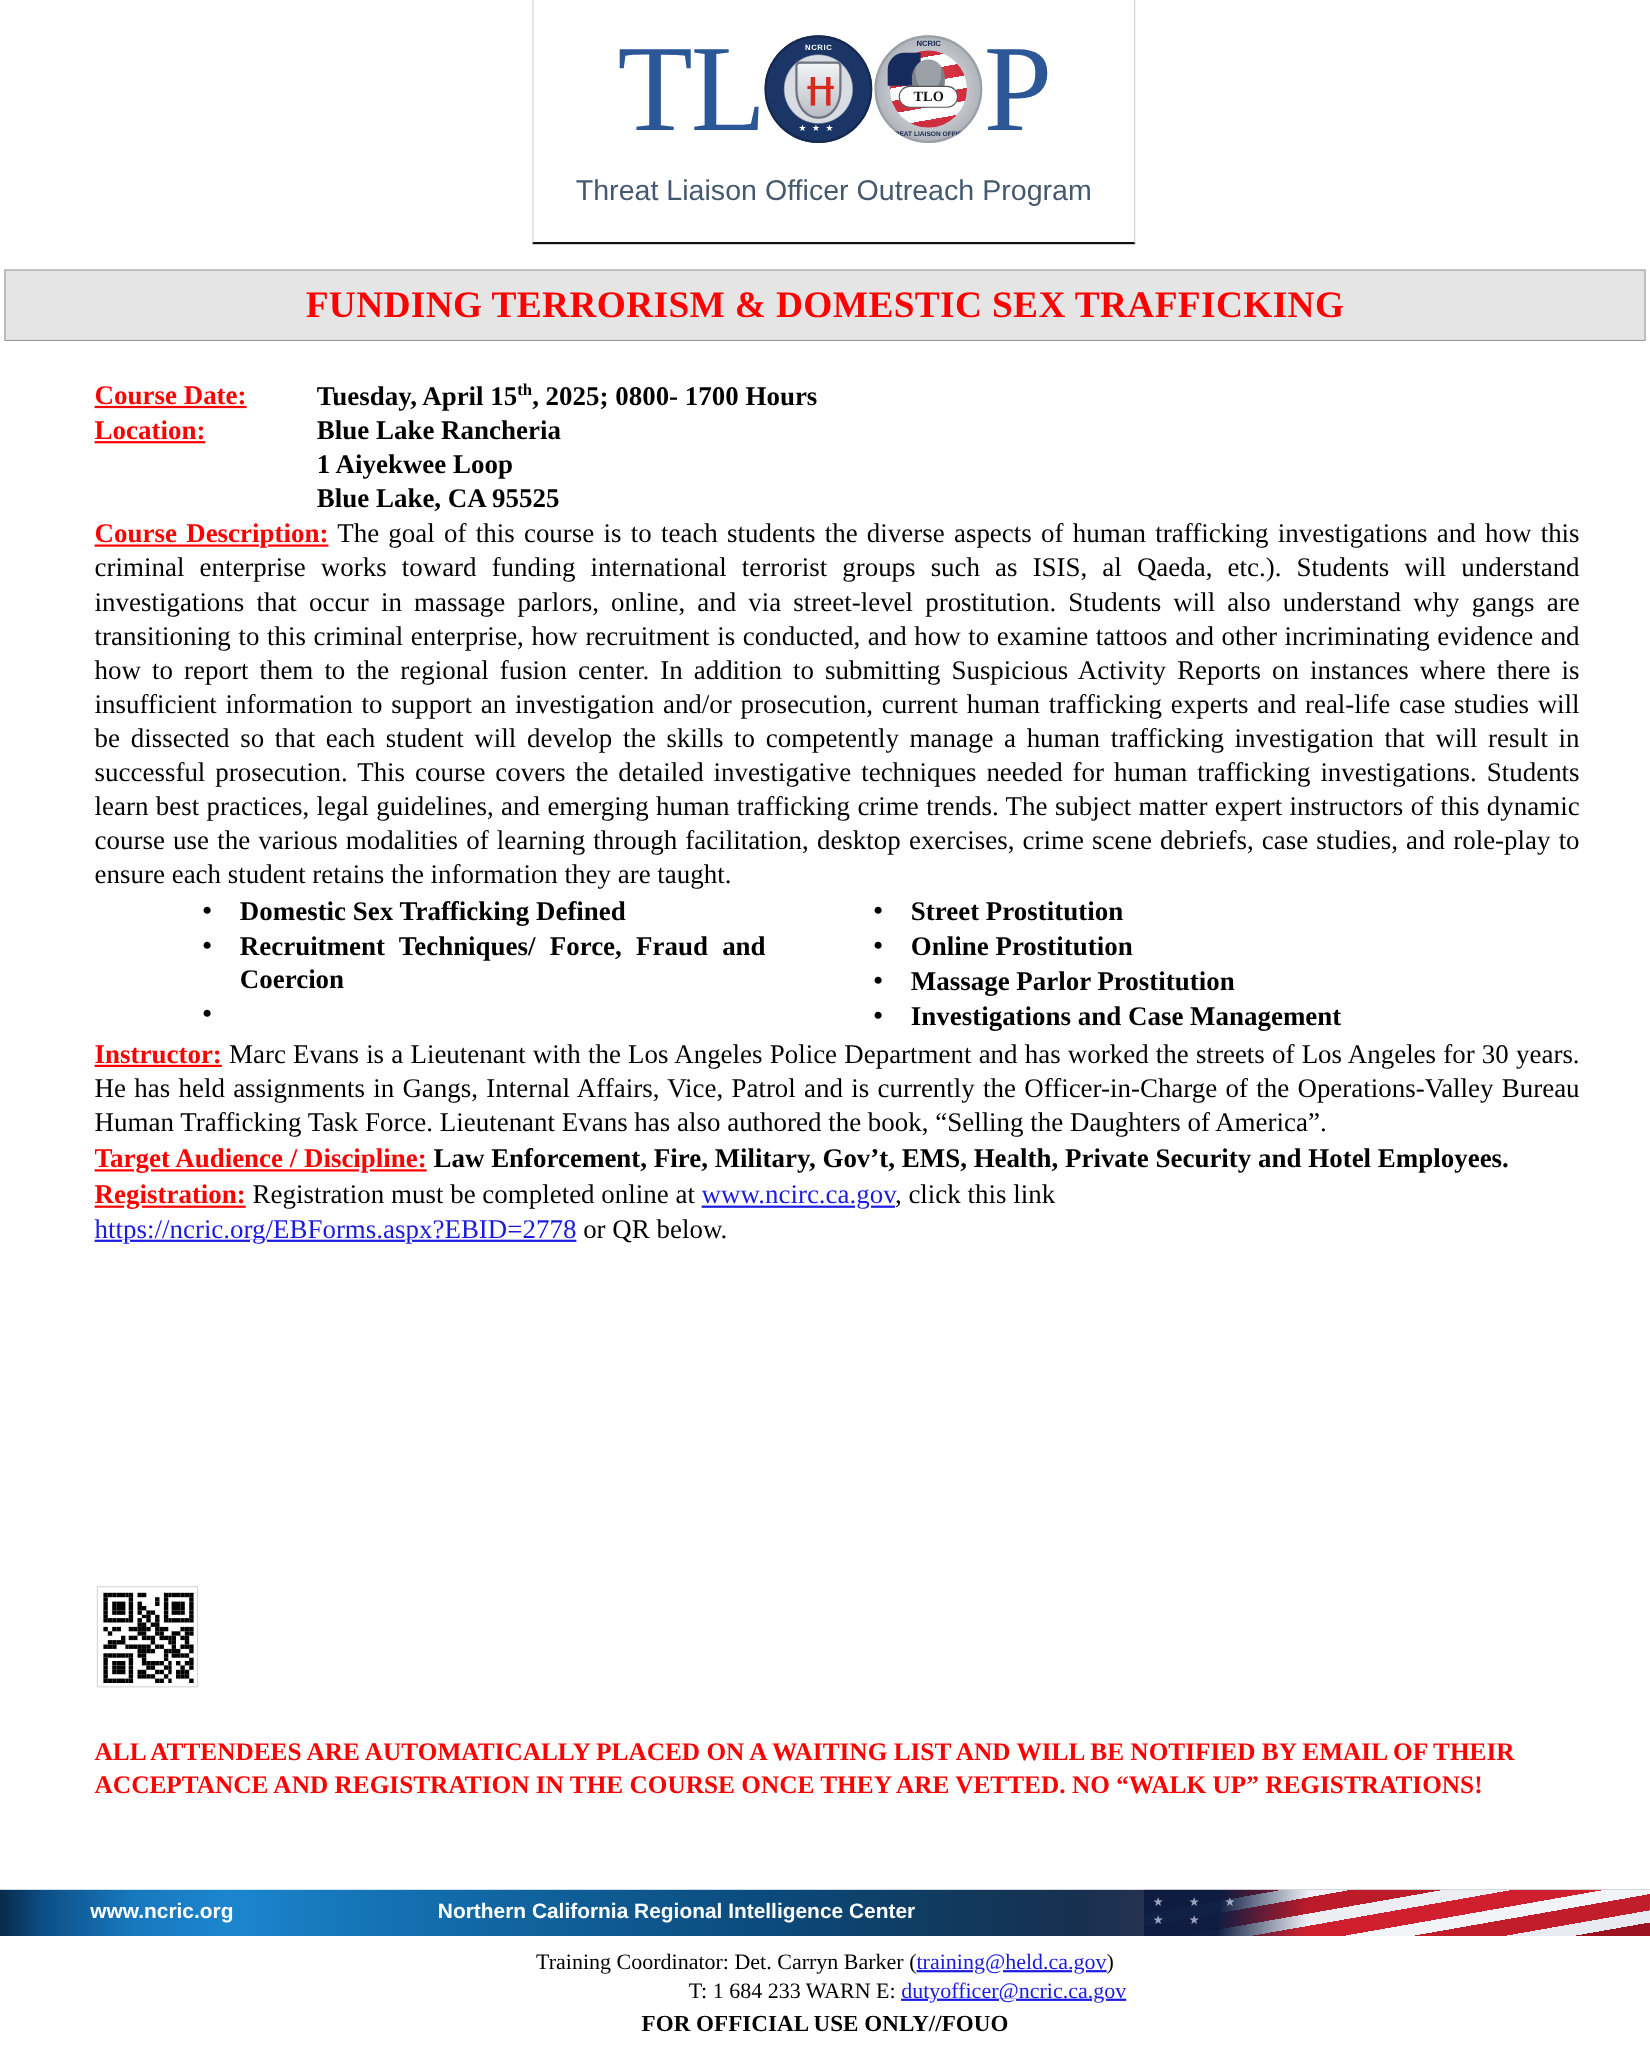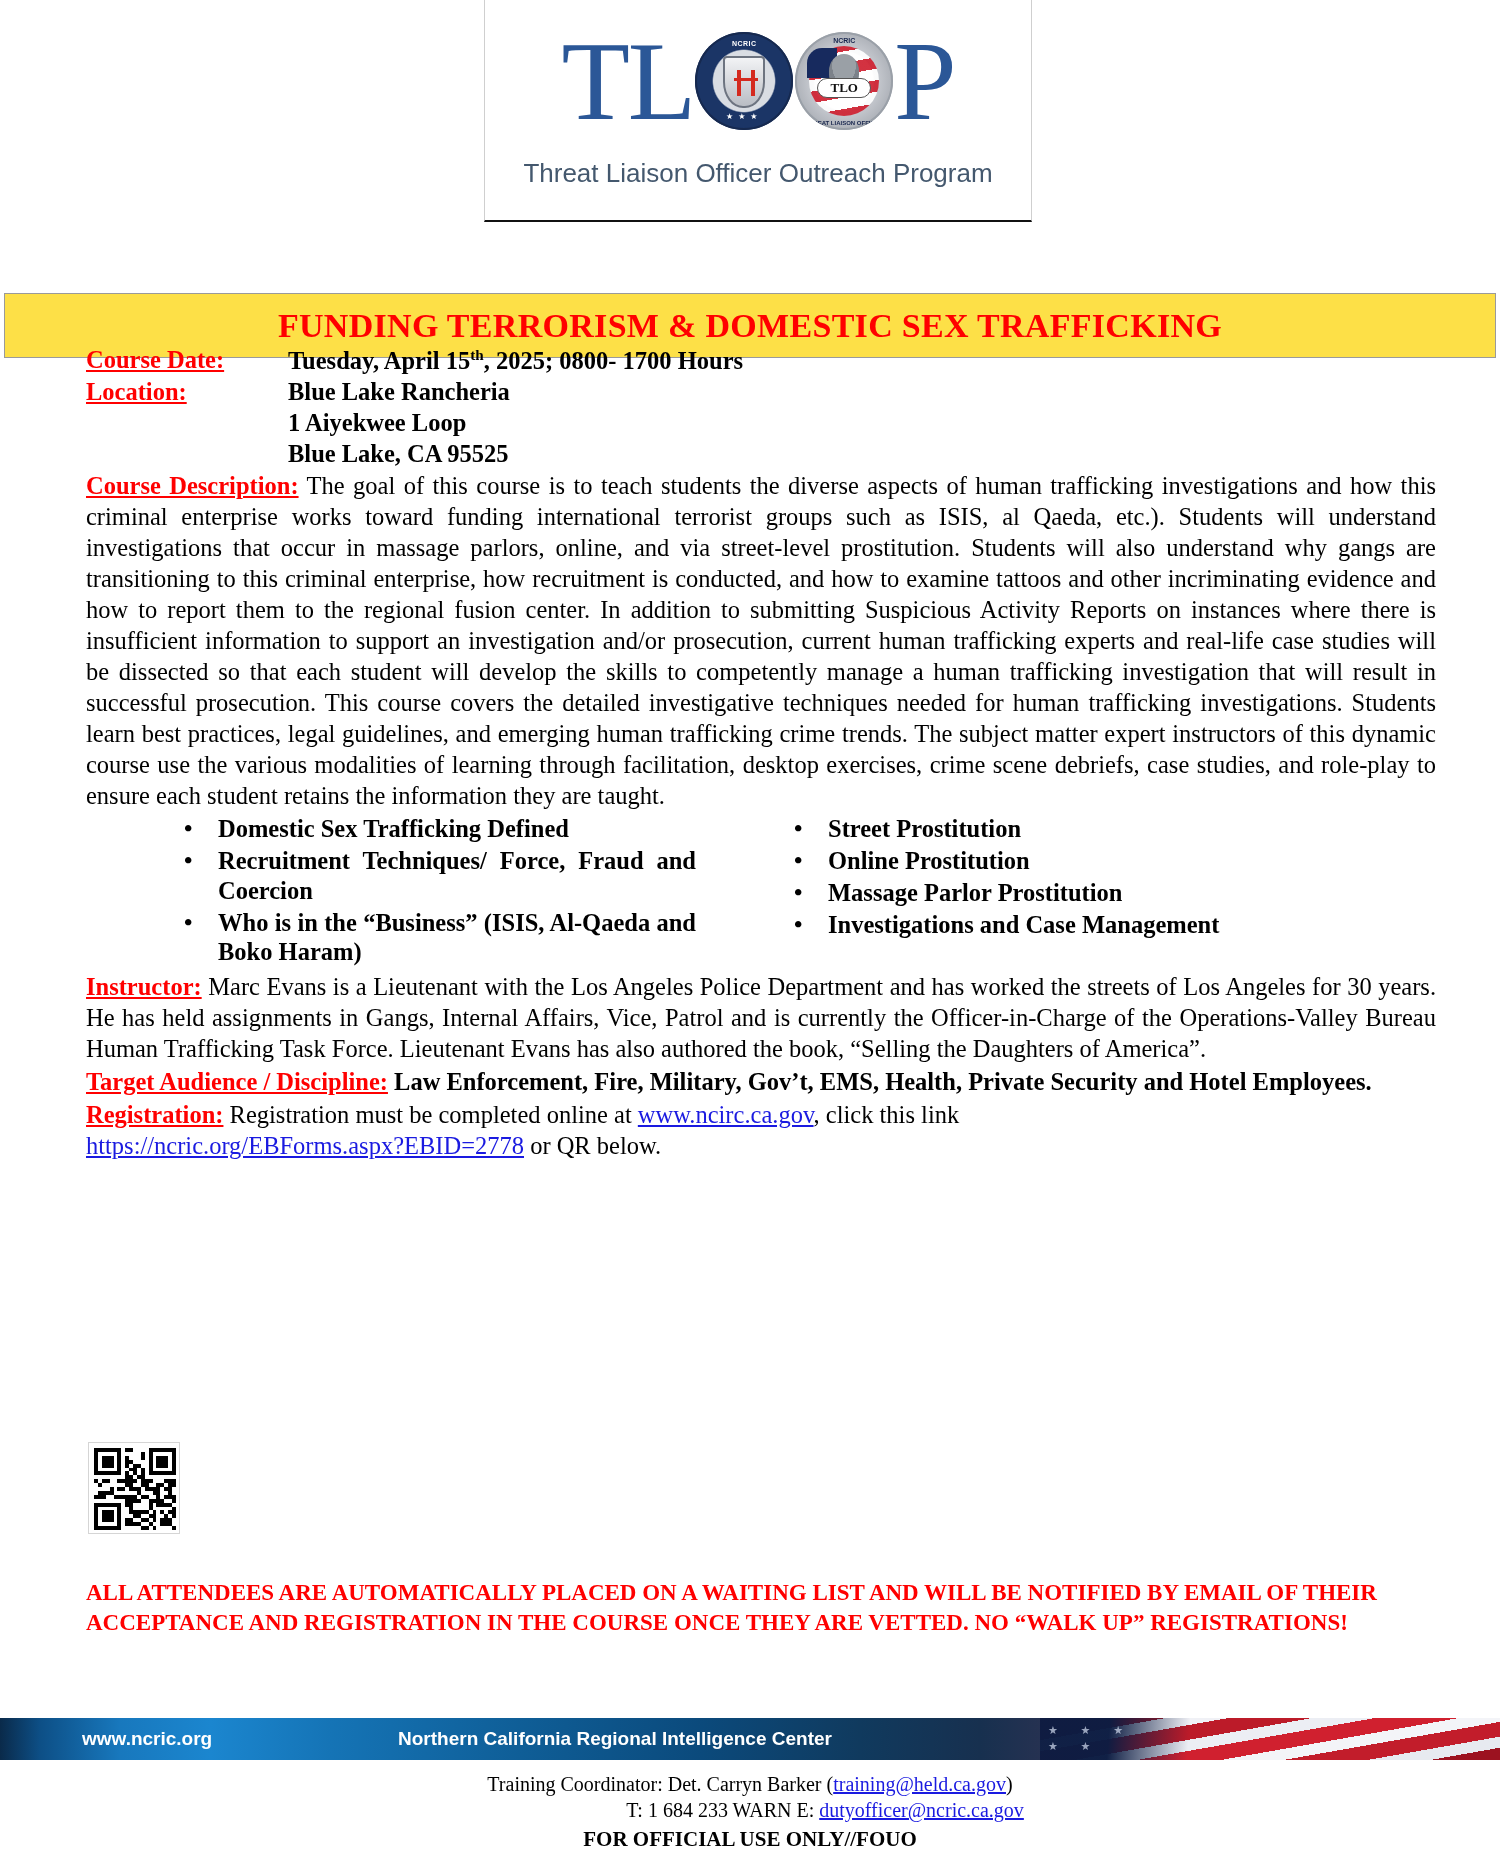--- a/index.html
+++ b/index.html
@@ -144,23 +144,23 @@
     color: #44586e;
     margin-top: 2px;
     white-space: nowrap;
   }
 
   
   .title-banner {
     position: absolute;
     left: 4px; top: 245px;
     width: 1492px; height: 65px;
-    background: #fde047;
+    background: #e5e5e5;
     border: 1px solid #9a9a9a;
-    display: flex; align-items: center; justify-content: center; margin-top: 48px;
+    display: flex; align-items: center; justify-content: center;
   }
   .title-banner .title-text {
     font-family: "Liberation Serif", "DejaVu Serif", serif;
     font-weight: bold;
     font-size: 34px;
     color: #ff0000;
     letter-spacing: .3px;
     white-space: nowrap;
   }
 
@@ -372,21 +372,21 @@
   </div>
 
   <p class="para para-desc"><span class="lbl">Course Description:</span> <span>The goal of this course is to teach students the diverse aspects of human trafficking investigations and how this criminal enterprise works toward funding international terrorist groups such as ISIS, al Qaeda, etc.). Students will understand investigations that occur in massage parlors, online, and via street-level prostitution. Students will also understand why gangs are transitioning to this criminal enterprise, how recruitment is conducted, and how to examine tattoos and other incriminating evidence and how to report them to the regional fusion center. In addition to submitting Suspicious Activity Reports on instances where there is insufficient information to support an investigation and/or prosecution, current human trafficking experts and real-life case studies will be dissected so that each student will develop the skills to competently manage a human trafficking investigation that will result in successful prosecution. This course covers the detailed investigative techniques needed for human trafficking investigations. Students learn best practices, legal guidelines, and emerging human trafficking crime trends. The subject matter expert instructors of this dynamic course use the various modalities of learning through facilitation, desktop exercises, crime scene debriefs, case studies, and role-play to ensure each student retains the information they are taught.</span></p>
 
 
   <div class="bullet-cols">
     <div class="bcol-left">
       <ul class="blist just">
         <li><span class="dot">•</span><span>Domestic Sex Trafficking Defined</span></li>
         <li><span class="dot">•</span><span>Recruitment Techniques/ Force, Fraud and Coercion</span></li>
-        <li><span class="dot">•</span><span>Who is in the “Business” (ISIS, Al-Qaeda and Boko Haram)</span></li>
+        <li><span class="dot">•</span></li>
       </ul>
     </div>
     <div class="bcol-right">
       <ul class="blist">
         <li><span class="dot">•</span><span>Street Prostitution</span></li>
         <li><span class="dot">•</span><span>Online Prostitution</span></li>
         <li><span class="dot">•</span><span>Massage Parlor Prostitution</span></li>
         <li><span class="dot">•</span><span>Investigations and Case Management</span></li>
       </ul>
     </div>

